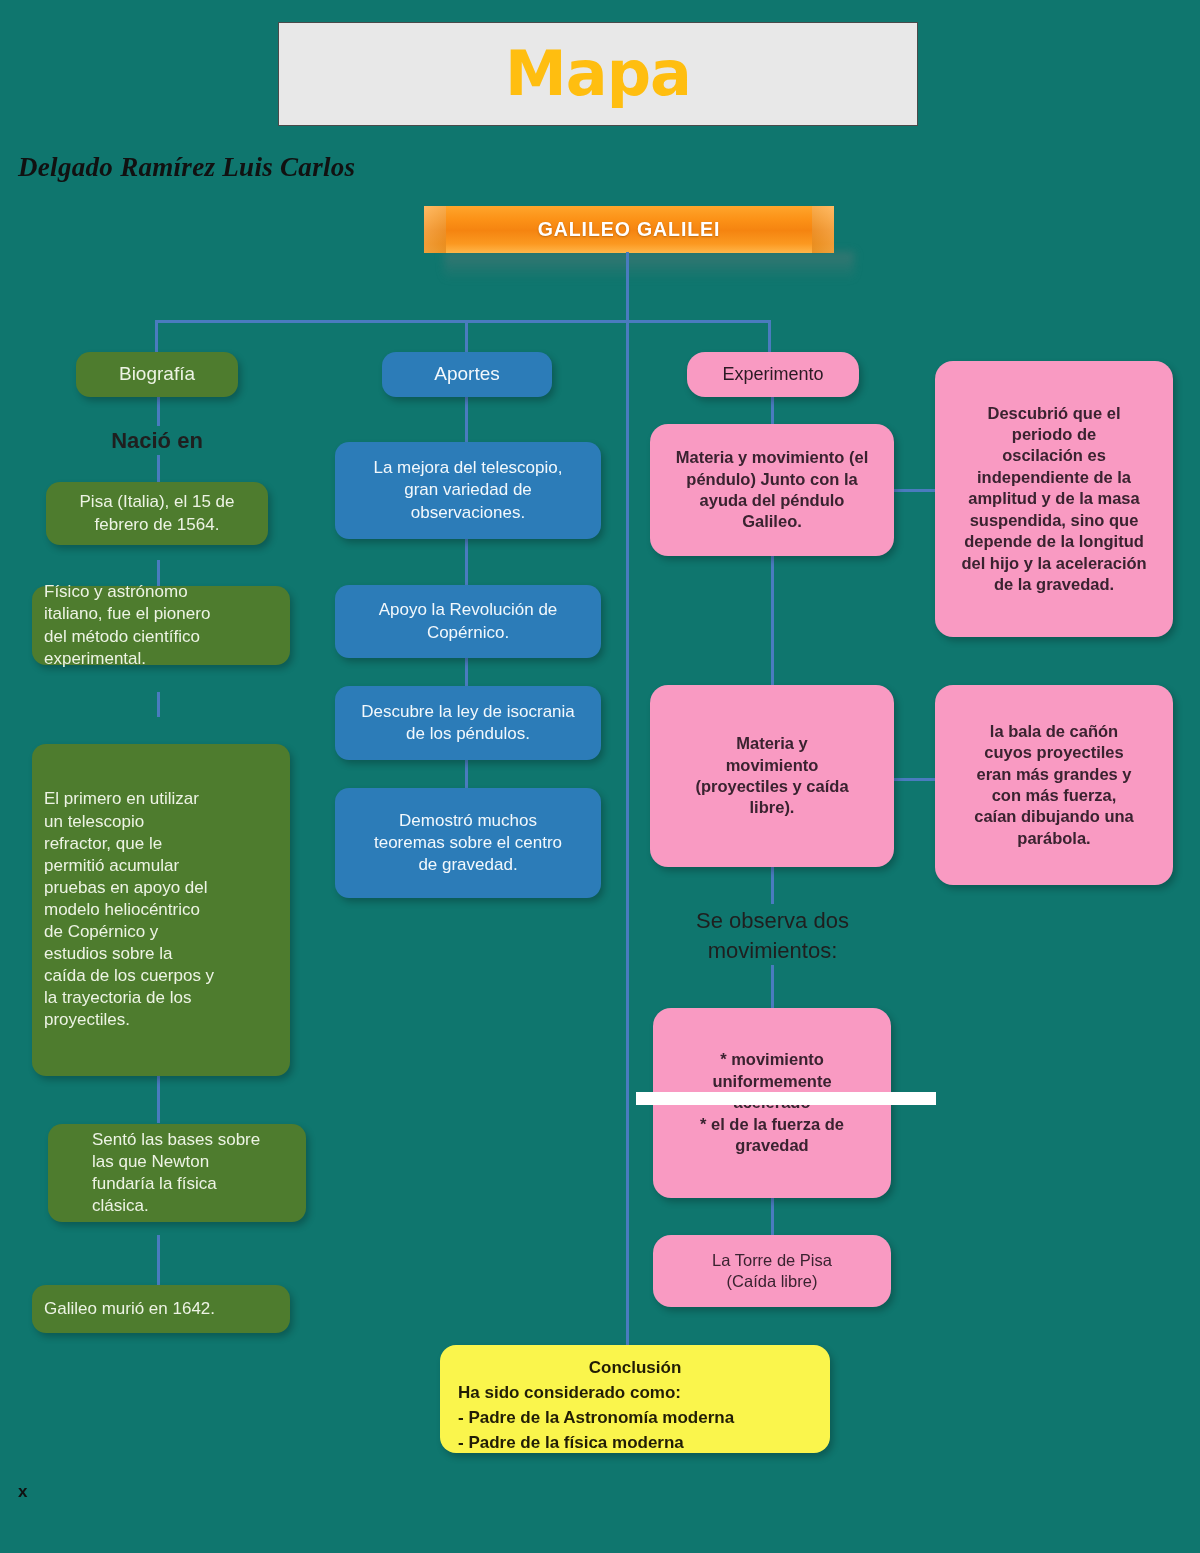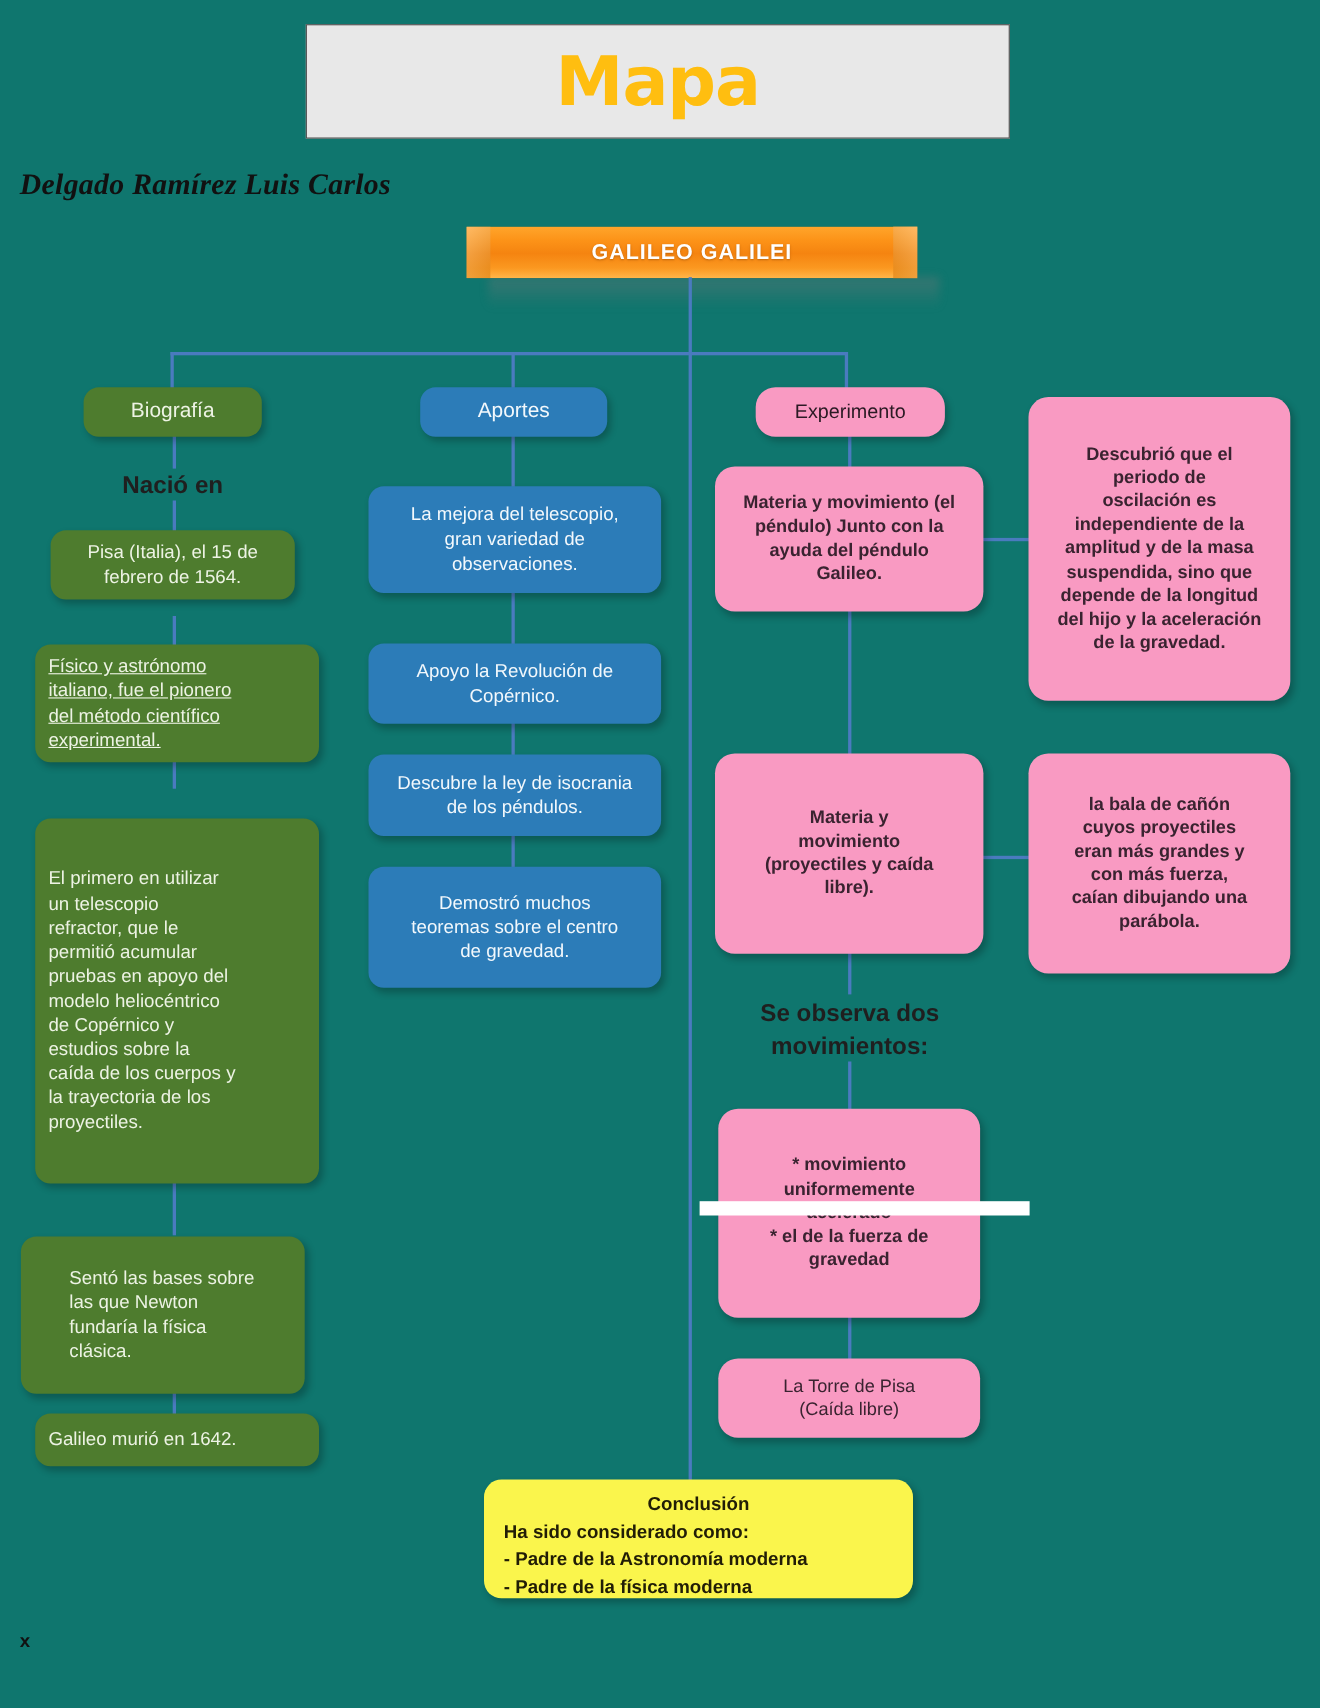--- a/index.html
+++ b/index.html
@@ -179,21 +179,21 @@
   
   .caption {
     position: absolute;
     text-align: center;
     font-size: 22px;
     color: #1f1f1f;
     font-weight: bold;
     z-index: 4;
     line-height: 1.35;
   }
-  .caption.plain { font-weight: bold; text-align: center; }
+  .caption.plain { font-weight: normal; text-align: center; }
 
   
   #break-band {
     position: absolute;
     left: 636px;
     top: 1092px;
     width: 300px;
     height: 13px;
     background: #ffffff;
     z-index: 5;
@@ -245,21 +245,21 @@
   <div class="caption" style="left:77px; top:426px; width:160px;">Nació en</div>
   <div class="vline" style="left:157px; top:455px; height:45px;"></div>
 
   <div class="node green" style="left:46px; top:482px; width:222px; height:63px;">
     <span class="txt">Pisa (Italia), el 15 de
 febrero de 1564.</span>
   </div>
 
   <div class="vline" style="left:157px; top:560px; height:30px;"></div>
 
-  <div class="node green left" style="left:32px; top:586px; width:258px; height:107px;text-decoration:underline;">
+  <div class="node green left" style="left:32px; top:586px; width:258px; height:79px;">
     <span class="txt">Físico y astrónomo
 italiano, fue el pionero
 del método científico
 experimental.</span>
   </div>
 
   <div class="vline" style="left:157px; top:692px; height:25px;"></div>
 
   <div class="node green left" style="left:32px; top:744px; width:258px; height:332px;">
     <span class="txt">El primero en utilizar
@@ -270,21 +270,21 @@
 modelo heliocéntrico
 de Copérnico y
 estudios sobre la
 caída de los cuerpos y
 la trayectoria de los
 proyectiles.</span>
   </div>
 
   <div class="vline" style="left:157px; top:1075px; height:48px;"></div>
 
-  <div class="node green left" style="left:19px; top:1124px; width:258px; height:143px;padding-left:44px;">
+  <div class="node green left" style="left:48px; top:1124px; width:258px; height:98px;padding-left:44px;">
     <span class="txt">Sentó las bases sobre
 las que Newton
 fundaría la física
 clásica.</span>
   </div>
 
   <div class="vline" style="left:157px; top:1235px; height:52px;"></div>
 
   <div class="node green left" style="left:32px; top:1285px; width:258px; height:48px;">
     <span class="txt">Galileo murió en 1642.</span>

